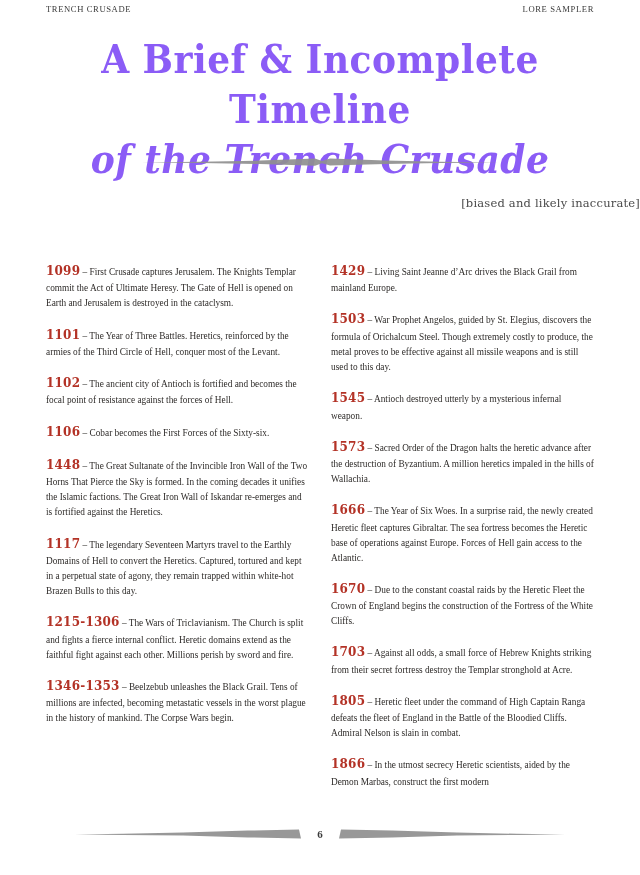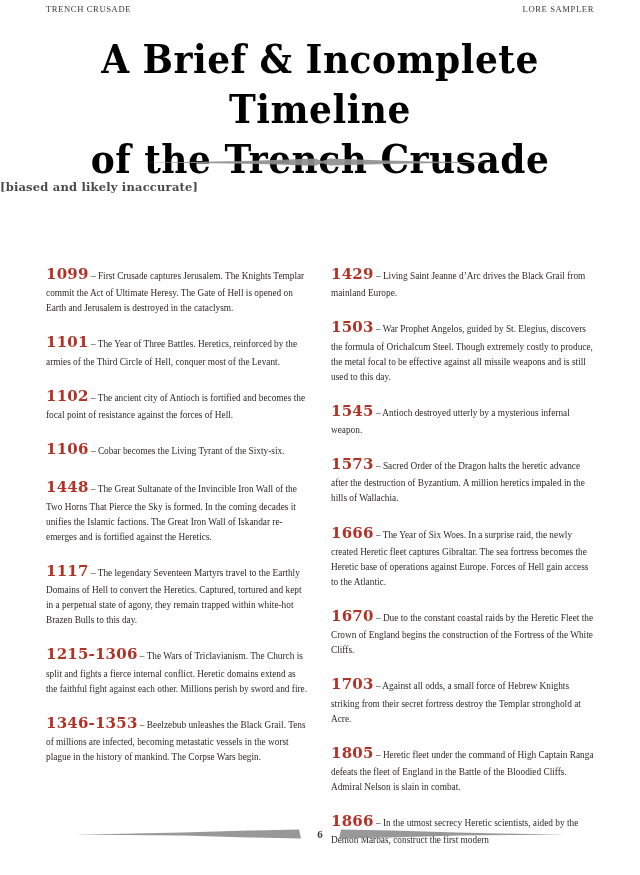--- a/index.html
+++ b/index.html
@@ -42,57 +42,58 @@
 
   
   .title-block {
     position: absolute;
     top: 34px;
     left: 46px;
     right: 46px;
     text-align: center;
   }
   .doc-title {
-    color: #000000;
+    color: #8b5cf6;
     font-family: "DejaVu Serif", "Liberation Serif", serif;
     font-weight: 700;
     font-size: 40px;
     line-height: 1.25;
     letter-spacing: 0.5px;
     margin: 0;
     
     font-stretch: condensed;
     text-rendering: optimizeLegibility;
   }
   .doc-title .line2 {
     display: block;
+    font-style: italic;
   }
 
   
   .divider-wrap {
     position: absolute;
     top: 152px;
     left: 0;
     right: 0;
     display: flex;
     justify-content: center;
   }
   .tapered-rule {
     display: block;
   }
 
   
   .subtitle {
     position: absolute;
-    top: 180px;
+    top: 196px;
     left: 0;
     right: 0;
-    text-align: left;
+    text-align: right;
     font-family: "DejaVu Serif", "Liberation Serif", serif;
-    font-weight: 700;
+    font-weight: 400;
     font-size: 11.5px;
     letter-spacing: 0.2px;
     color: #4a4a4a;
   }
 
   
   .columns {
     position: absolute;
     top: 262px;
     left: 46px;
@@ -111,21 +112,21 @@
     line-height: 1.62;
     color: #2e2b29;
     text-align: left;
   }
   .entry:last-child {
     margin-bottom: 0;
   }
   .entry .year {
     color: #b33226;
     font-weight: 700;
-    font-size: 15px;
+    font-size: 12px;
     letter-spacing: 0.2px;
     font-family: "DejaVu Serif", "Liberation Serif", serif;
   }
   .entry .dash {
     color: #2e2b29;
   }
 
   
   .footer {
     position: absolute;
@@ -173,29 +174,29 @@
     </svg>
   </div>
 
   <div class="subtitle">[biased and likely inaccurate]</div>
 
   <div class="columns">
     <div class="column" id="col-left">
         <p class="entry"><span class="year">1099</span> <span class="dash">–</span> <span>First Crusade captures Jerusalem. The Knights Templar commit the Act of Ultimate Heresy. The Gate of Hell is opened on Earth and Jerusalem is destroyed in the cataclysm.</span></p>
         <p class="entry"><span class="year">1101</span> <span class="dash">–</span> <span>The Year of Three Battles. Heretics, reinforced by the armies of the Third Circle of Hell, conquer most of the Levant.</span></p>
         <p class="entry"><span class="year">1102</span> <span class="dash">–</span> <span>The ancient city of Antioch is fortified and becomes the focal point of resistance against the forces of Hell.</span></p>
-        <p class="entry"><span class="year">1106</span> <span class="dash">–</span> <span>Cobar becomes the Living Tyrant of the Sixty-six.</span></p>
+        <p class="entry"><span class="year">1106</span> <span class="dash">–</span> <span>Cobar becomes the First Forces of the Sixty-six.</span></p>
         <p class="entry"><span class="year">1448</span> <span class="dash">–</span> <span>The Great Sultanate of the Invincible Iron Wall of the Two Horns That Pierce the Sky is formed. In the coming decades it unifies the Islamic factions. The Great Iron Wall of Iskandar re-emerges and is fortified against the Heretics.</span></p>
         <p class="entry"><span class="year">1117</span> <span class="dash">–</span> <span>The legendary Seventeen Martyrs travel to the Earthly Domains of Hell to convert the Heretics. Captured, tortured and kept in a perpetual state of agony, they remain trapped within white-hot Brazen Bulls to this day.</span></p>
         <p class="entry"><span class="year">1215-1306</span> <span class="dash">–</span> <span>The Wars of Triclavianism. The Church is split and fights a fierce internal conflict. Heretic domains extend as the faithful fight against each other. Millions perish by sword and fire.</span></p>
         <p class="entry"><span class="year">1346-1353</span> <span class="dash">–</span> <span>Beelzebub unleashes the Black Grail. Tens of millions are infected, becoming metastatic vessels in the worst plague in the history of mankind. The Corpse Wars begin.</span></p>
       </div>
     <div class="column" id="col-right">
         <p class="entry"><span class="year">1429</span> <span class="dash">–</span> <span>Living Saint Jeanne d’Arc drives the Black Grail from mainland Europe.</span></p>
-        <p class="entry"><span class="year">1503</span> <span class="dash">–</span> <span>War Prophet Angelos, guided by St. Elegius, discovers the formula of Orichalcum Steel. Though extremely costly to produce, the metal focal to be effective against all missile weapons and is still used to this day.</span></p>
+        <p class="entry"><span class="year">1503</span> <span class="dash">–</span> <span>War Prophet Angelos, guided by St. Elegius, discovers the formula of Orichalcum Steel. Though extremely costly to produce, the metal proves to be effective against all missile weapons and is still used to this day.</span></p>
         <p class="entry"><span class="year">1545</span> <span class="dash">–</span> <span>Antioch destroyed utterly by a mysterious infernal weapon.</span></p>
         <p class="entry"><span class="year">1573</span> <span class="dash">–</span> <span>Sacred Order of the Dragon halts the heretic advance after the destruction of Byzantium. A million heretics impaled in the hills of Wallachia.</span></p>
         <p class="entry"><span class="year">1666</span> <span class="dash">–</span> <span>The Year of Six Woes. In a surprise raid, the newly created Heretic fleet captures Gibraltar. The sea fortress becomes the Heretic base of operations against Europe. Forces of Hell gain access to the Atlantic.</span></p>
         <p class="entry"><span class="year">1670</span> <span class="dash">–</span> <span>Due to the constant coastal raids by the Heretic Fleet the Crown of England begins the construction of the Fortress of the White Cliffs.</span></p>
         <p class="entry"><span class="year">1703</span> <span class="dash">–</span> <span>Against all odds, a small force of Hebrew Knights striking from their secret fortress destroy the Templar stronghold at Acre.</span></p>
         <p class="entry"><span class="year">1805</span> <span class="dash">–</span> <span>Heretic fleet under the command of High Captain Ranga defeats the fleet of England in the Battle of the Bloodied Cliffs. Admiral Nelson is slain in combat.</span></p>
         <p class="entry"><span class="year">1866</span> <span class="dash">–</span> <span>In the utmost secrecy Heretic scientists, aided by the Demon Marbas, construct the first modern</span></p>
       </div>
   </div>
 

